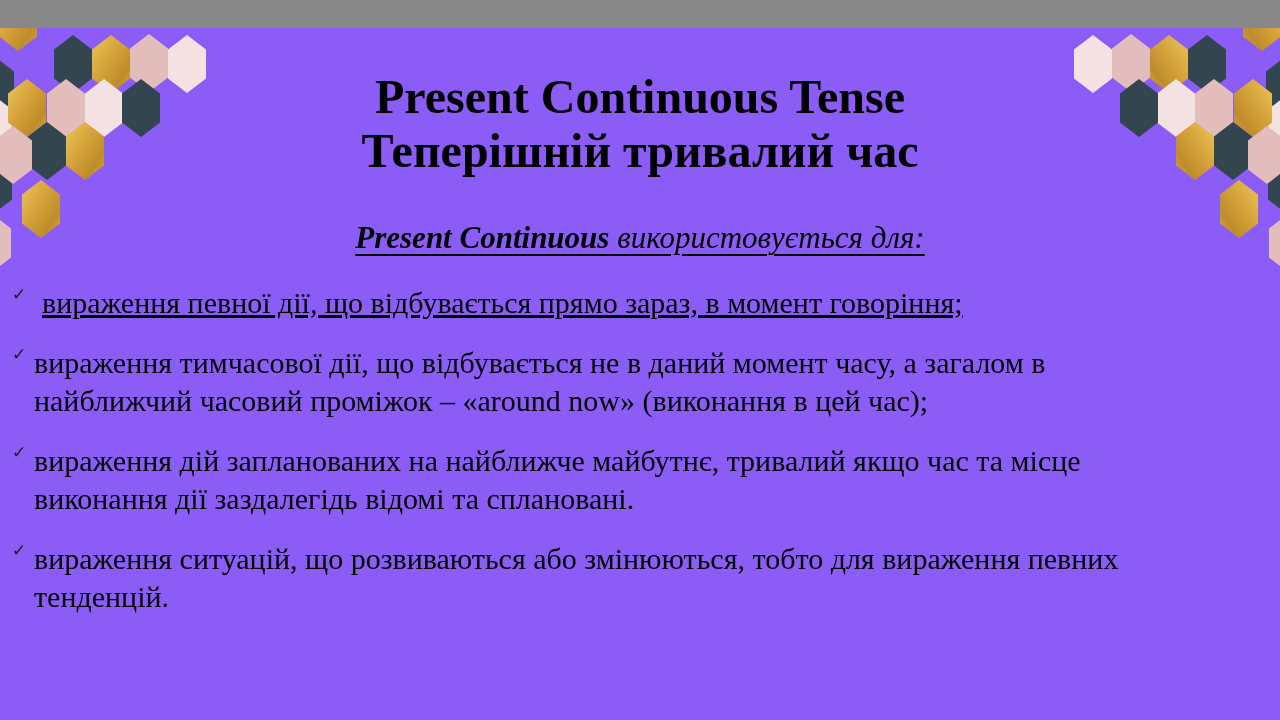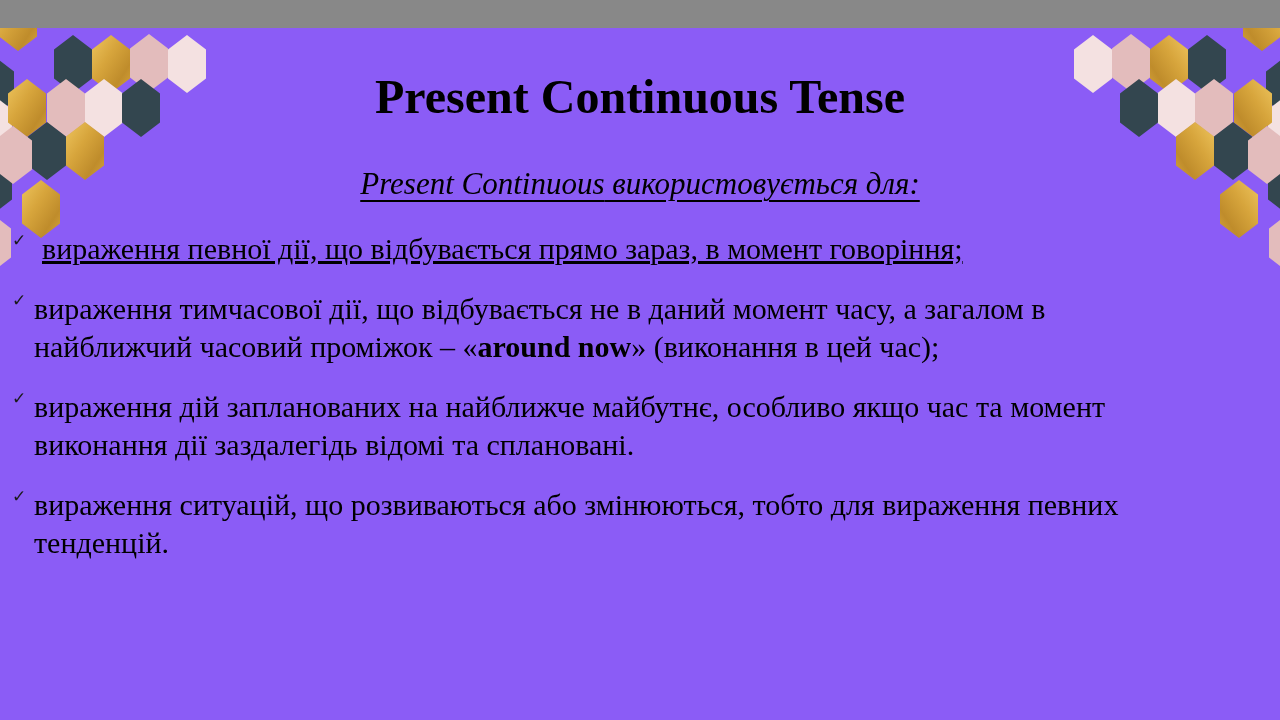--- a/index.html
+++ b/index.html
@@ -16,34 +16,34 @@
     margin-top:42px;text-align:center;font-size:48px;font-weight:bold;
     line-height:54px;letter-spacing:0px;
   }
   
   .subtitle{
     margin-top:40px;text-align:center;font-size:31px;font-style:italic;line-height:40px;
   }
   .subtitle .u{
     text-decoration:underline;text-decoration-thickness:2px;text-underline-offset:6px;
   }
-  .subtitle .sb{font-weight:normal;}
+  .subtitle .sb{font-weight:bold;}
   
   .bullets{margin:26px 76px 0 34px;}
   .bullet{
     position:relative;padding-left:0;margin-bottom:22px;
     font-size:30px;line-height:38px;
   }
   .bullet .check{
     position:absolute;left:-22px;top:2px;font-size:17px;line-height:17px;
     font-family:"DejaVu Sans",sans-serif;color:#1a1a1a;
   }
   .bullet .btxt{display:block;}
   .bullet.first .btxt{text-indent:8px;text-decoration:underline;}
-  .bbold{font-weight:bold;}
+  .bbold{font-weight:normal;}
   .bullet{margin-left:0;}
   .bullet{padding-left:0;}
   .bullet{--x:0;}
   .bullet{}
 </style>
 </head>
 <body>
 
 <div class="canvas">
 
@@ -95,20 +95,21 @@
       <use href="#hexshape" transform="translate(141,80)" style="fill:var(--c-teal)"></use>
       <use href="#hexshape" transform="translate(47,123)" style="fill:var(--c-teal)"></use>
       <use href="#hexshape" transform="translate(85,123)" style="fill:url(#goldgrad)"></use>
       <use href="#hexshape" transform="translate(13,127)" style="fill:var(--c-pink)"></use>
       <use href="#hexshape" transform="translate(41,181)" style="fill:url(#goldgrad)"></use>
     </g>
   </svg>
 
   <div class="title">
     <div>Present Continuous Tense</div>
+    <div>Теперішній тривалий час</div>
   </div>
 
   <div class="subtitle">
     <span class="u">
       <span class="sb">Present Continuous</span><span> використовується для:</span>
     </span>
   </div>
 
   <div class="bullets">
 
@@ -117,21 +118,21 @@
       <span class="btxt"><span>вираження певної дії, що відбувається прямо зараз, в момент говоріння;</span><span class="bbold"></span><span></span></span>
     </div>
 
     <div class="bullet">
       <span class="check">✓</span>
       <span class="btxt"><span>вираження тимчасової дії, що відбувається не в даний момент часу, а загалом в найближчий часовий проміжок – «</span><span class="bbold">around now</span><span>» (виконання в цей час);</span></span>
     </div>
 
     <div class="bullet">
       <span class="check">✓</span>
-      <span class="btxt"><span>вираження дій запланованих на найближче майбутнє, особливо якщо час та момент виконання дії заздалегідь відомі та сплановані.</span><span class="bbold"></span><span></span></span>
+      <span class="btxt"><span>вираження дій запланованих на найближче майбутнє, тривалий якщо час та місце виконання дії заздалегідь відомі та сплановані.</span><span class="bbold"></span><span></span></span>
     </div>
 
     <div class="bullet">
       <span class="check">✓</span>
       <span class="btxt"><span>вираження ситуацій, що розвиваються або змінюються, тобто для вираження певних тенденцій.</span><span class="bbold"></span><span></span></span>
     </div>
 
   </div>
 </div>
 

